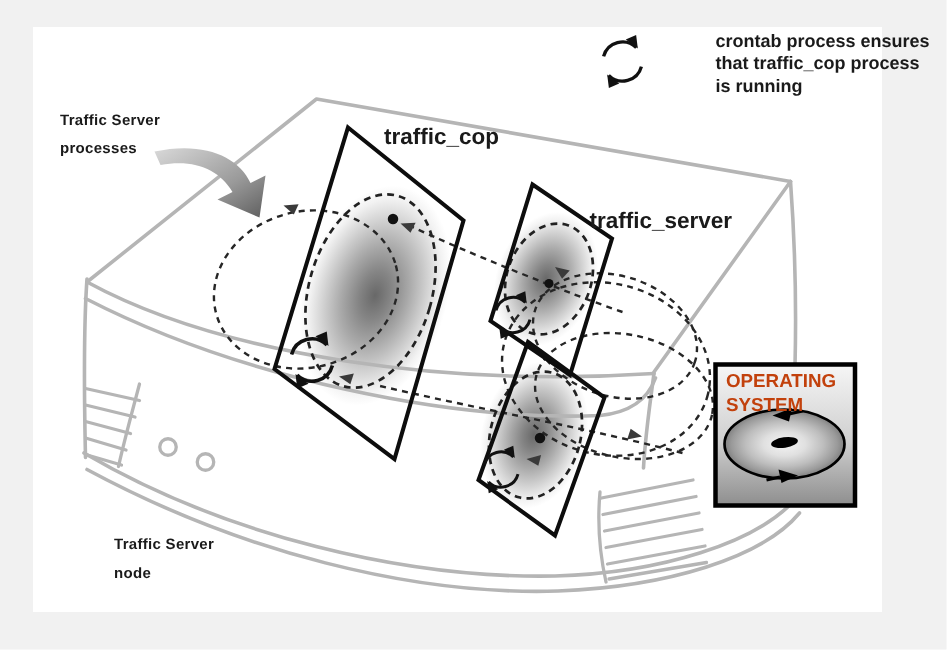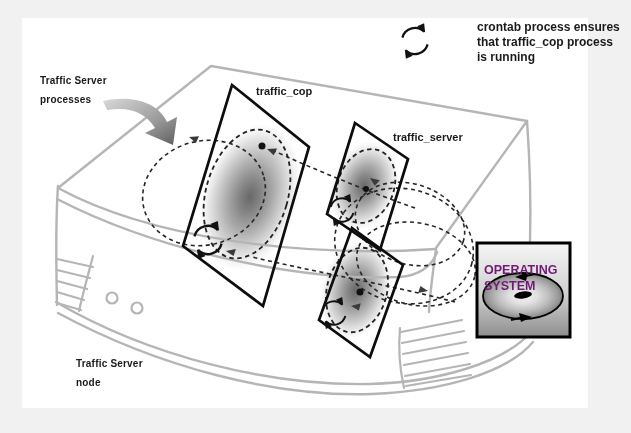--- a/index.html
+++ b/index.html
@@ -2,29 +2,29 @@
 <html><head>
 <meta charset="utf-8">
 <style>
   html,body{margin:0;padding:0;}
   body{background:#f1f1f1;font-family:"Liberation Sans",sans-serif;}
   #stage{position:relative;width:631px;height:433px;background:#f1f1f1;overflow:hidden;}
   #figure-bg{position:absolute;left:22px;top:18px;width:566px;height:390px;background:#ffffff;}
   svg{position:absolute;left:0;top:0;}
   .lbl{position:absolute;font-weight:bold;color:#1a1a1a;white-space:pre-line;}
   .lbl-lg{font-size:10px;line-height:19px;letter-spacing:0.2px;}
-  .lbl-md{font-size:11px;line-height:15px;}
+  .lbl-md{font-size:15px;line-height:15px;}
   .lbl-sm{font-size:12px;line-height:15px;}
   #label-processes{left:40px;top:71px;}
   #label-node{left:76px;top:354px;}
   #label-cop{left:256px;top:84px;}
-  #label-server{left:393px;top:130px;}
+  #label-server{left:393px;top:140px;}
   #label-manager{left:236px;top:336px;}
   #label-legend{left:437px;top:20px;margin-left:40px;}
-  #label-os{left:484px;top:263px;color:#701a75;font-size:12.5px;line-height:15.5px;}
+  #label-os{left:484px;top:247px;color:#c2410c;font-size:12.5px;line-height:15.5px;}
 </style>
 </head>
 <body>
 
 <div id="stage">
   <div id="figure-bg"></div>
 
   <svg width="631" height="433" viewBox="0 0 631 433">
     <defs>
       <radialGradient id="blob">

